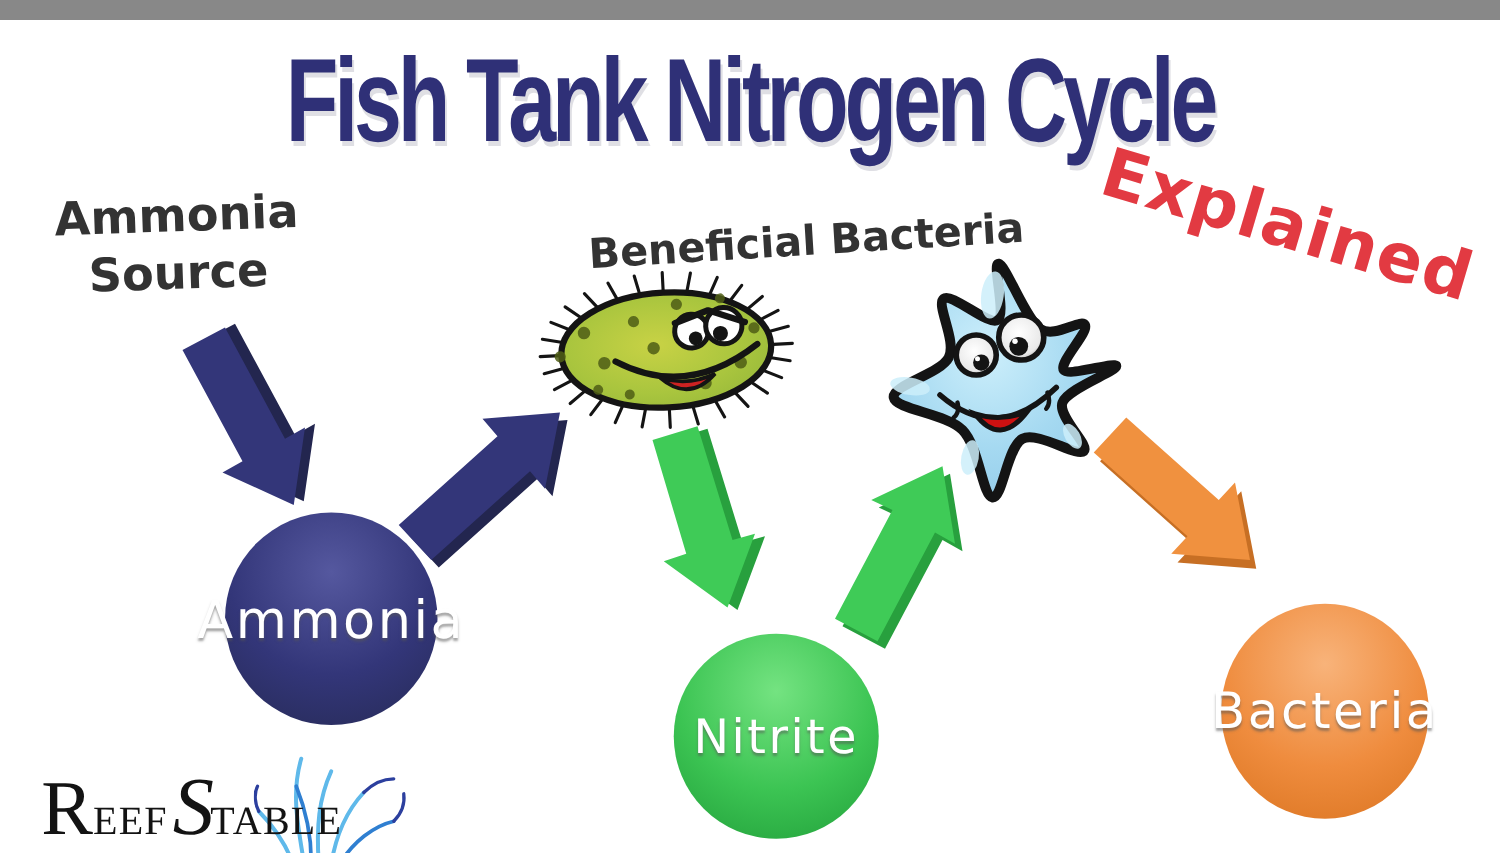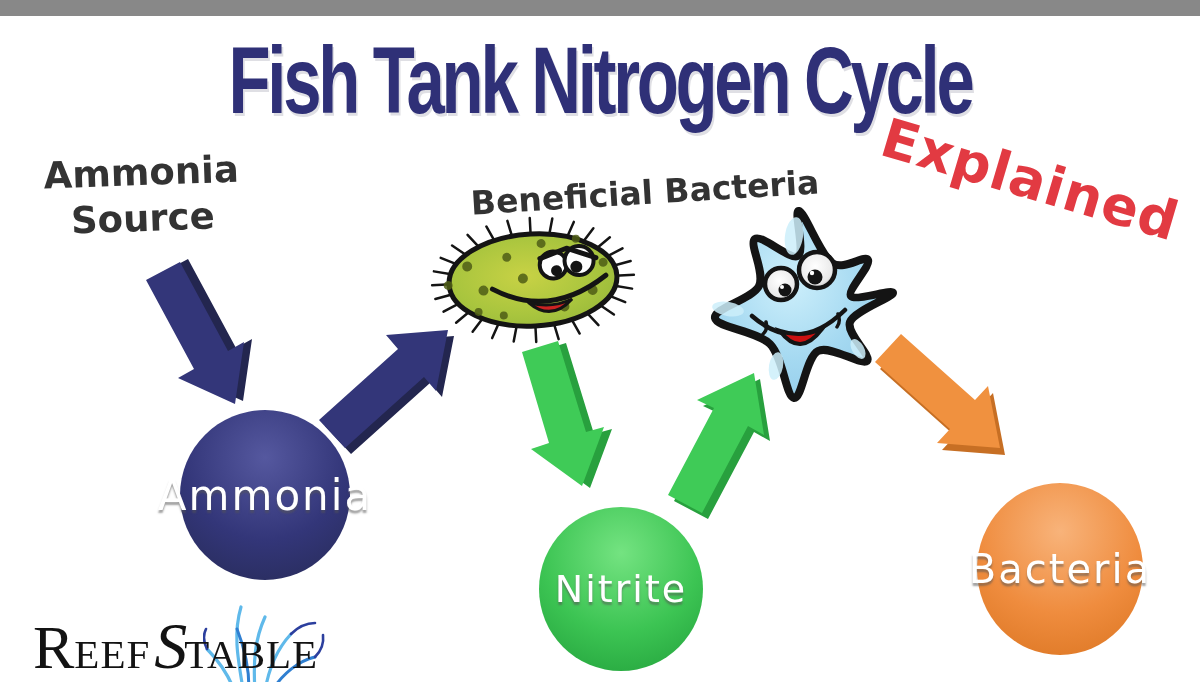--- a/index.html
+++ b/index.html
@@ -37,21 +37,21 @@
   #sphere-nitrite .lbl{font-size:38px;}
   #sphere-nitrate{left:977px;top:467px;width:166px;height:172px;}
   #sphere-nitrate .lbl{font-size:40px;}
   #scene{left:0;top:0;pointer-events:none;}
   #logo{left:33px;top:583px;width:285px;height:90px;}
   #logo .logo-text{
     position:absolute;left:0;bottom:10px;z-index:1;white-space:nowrap;
     font-family:"Liberation Serif",serif;
   }
   #logo .big{font-size:62px;line-height:1;}
-  #logo .small{font-size:41px;letter-spacing:1px;}
+  #logo .small{font-size:32px;letter-spacing:1px;}
   #logo .s-init{font-style:italic;font-size:66px;margin-left:4px;margin-right:-3px;}
   #logo .coral{position:absolute;left:170px;top:0;z-index:0;}
 </style>
 </head>
 <body>
 
 <div id="stage">
 
   <div id="title" class="abs" style="color: rgb(47, 48, 119);">Fish Tank Nitrogen Cycle</div>
 

